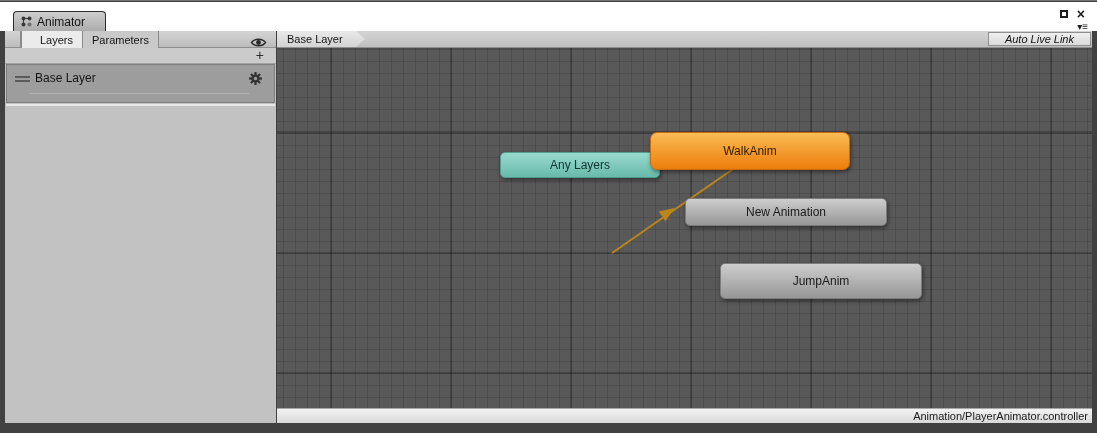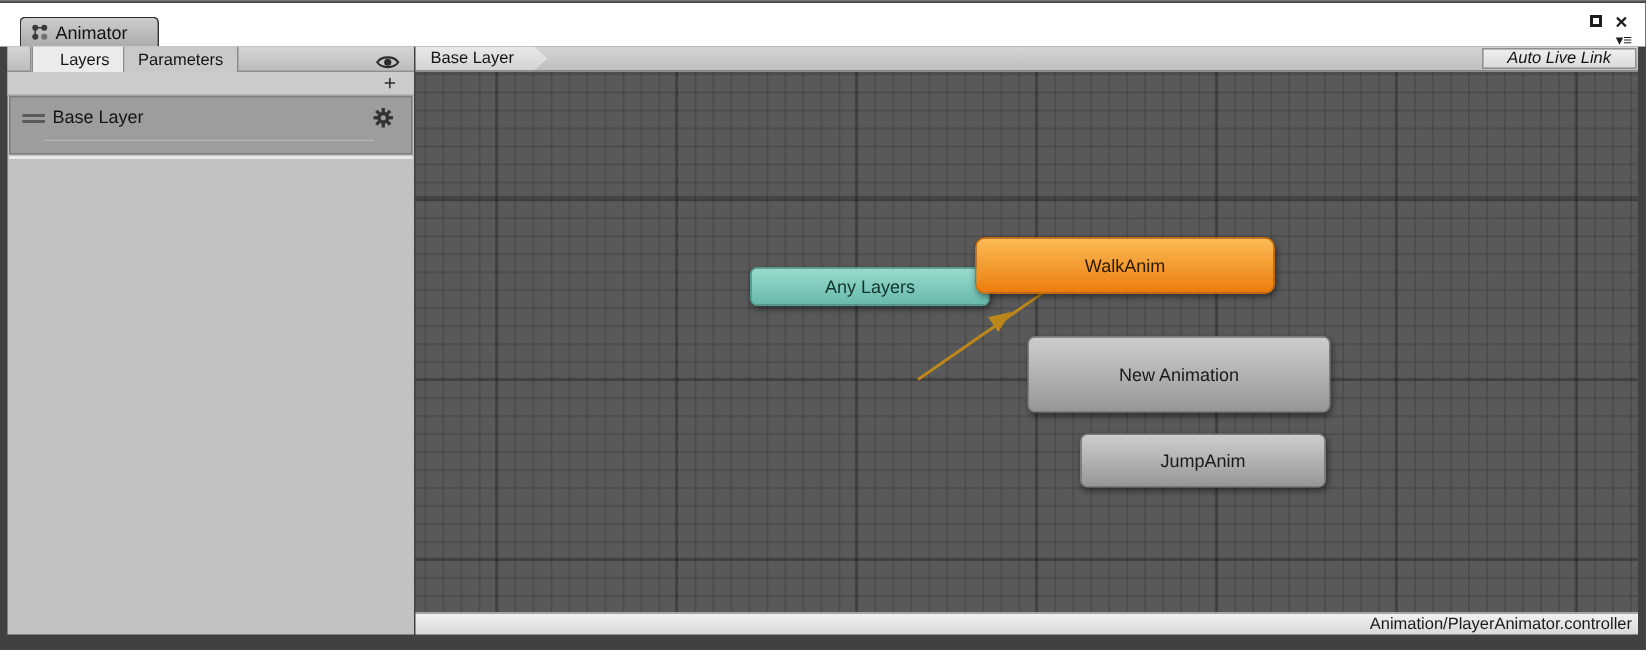--- a/index.html
+++ b/index.html
@@ -59,30 +59,30 @@
     background-image:
       repeating-linear-gradient(to right,  rgba(0,0,0,0.22) 0px, rgba(0,0,0,0.22) 2px, transparent 2px, transparent 120px),
       repeating-linear-gradient(to bottom, rgba(0,0,0,0.22) 0px, rgba(0,0,0,0.22) 2px, transparent 2px, transparent 120px),
       repeating-linear-gradient(to right,  rgba(0,0,0,0.12) 0px, rgba(0,0,0,0.12) 1px, transparent 1px, transparent 12px),
       repeating-linear-gradient(to bottom, rgba(0,0,0,0.12) 0px, rgba(0,0,0,0.12) 1px, transparent 1px, transparent 12px);
     background-position: 53px 0px, 0px 84px, 6px 0px, 0px 1px;
     overflow:hidden; }
   .transition-svg { position:absolute; left:0; top:0; z-index:1; }
 
   .node { position:absolute; z-index:2; border-radius:5px; display:flex; align-items:center;
-          justify-content:center; font-size:12px; box-shadow:1px 2px 4px rgba(0,0,0,0.45);margin-top:26px; }
+          justify-content:center; font-size:12px; box-shadow:1px 2px 4px rgba(0,0,0,0.45); }
   .node-any-state { left:223px; top:104px; width:160px; height:26px;
           background:linear-gradient(#98DACD,#68BAAC); border:1px solid #539E91; color:#10332E; }
   .node-walk-anim { left:373px; top:84px;  width:200px; height:38px; border-radius:7px;
           background:linear-gradient(#FABB55,#EC7D0C); border:1px solid #C8690A; color:#2E1A00; }
-  .node-new-animation { left:408px; top:150px; width:202px; height:51px;
+  .node-new-animation { left:408px; top:150px; width:202px; height:28px;
           background:linear-gradient(#CDCDCD,#979797); border:1px solid #7C7C7C; color:#1A1A1A; }
   .node-entry { left:222px; top:206px; width:160px; height:26px;
           background:linear-gradient(#55DC42,#2DB42D); border:1px solid #249327; color:#0B3A0B; }
-  .node-jump-anim { left:443px; top:215px; width:164px; height:36px;
+  .node-jump-anim { left:443px; top:215px; width:202px; height:36px;
           background:linear-gradient(#CDCDCD,#979797); border:1px solid #7C7C7C; color:#1A1A1A; }
 
   
   .statusbar { position:absolute; left:0; bottom:0; width:815px; height:15px;
                background:linear-gradient(#F2F2F2,#D9D9D9); border-top:1px solid #A8A8A8;
                font-size:11px; color:#1A1A1A; text-align:right; line-height:14px; padding-right:4px; }
 </style>
 </head>
 <body>
 

